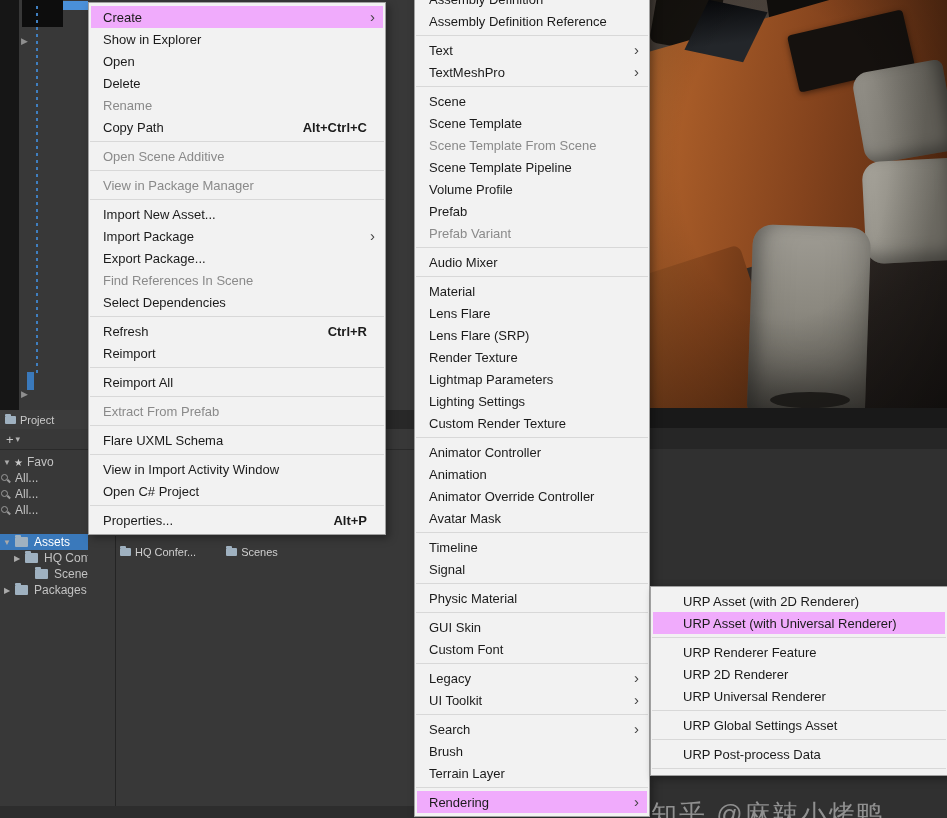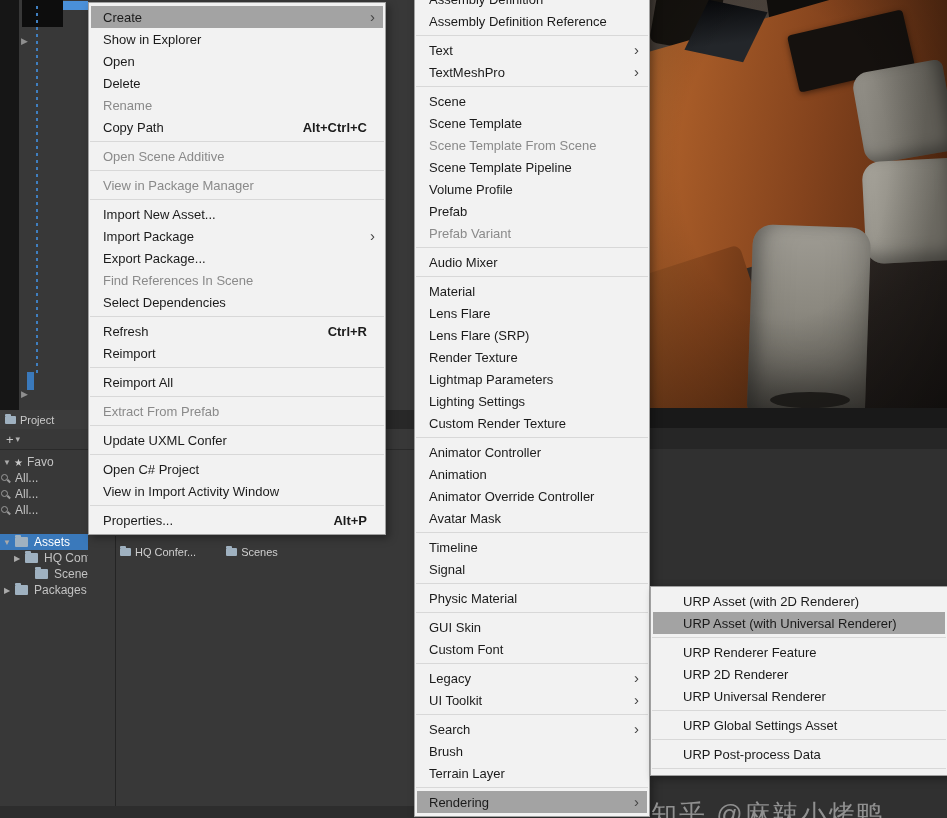--- a/index.html
+++ b/index.html
@@ -91,21 +91,21 @@
   
   .menu { position:absolute; background:#f2f2f2; border:1px solid #a0a0a0;
           box-shadow:3px 3px 8px rgba(0,0,0,.35); padding:3px 0; z-index:10; }
   #menu-context   { left:88px;  top:2px;    width:298px; }
   #menu-create    { left:414px; top:-16px;  width:236px; }
   #menu-rendering { left:650px; top:586px;  width:298px; z-index:12; }
   .menu-item { position:relative; height:22px; display:flex; align-items:center;
                padding:0 10px 0 12px; margin:0 2px; font-size:13px; color:#1b1b1b; white-space:nowrap; }
   #menu-rendering .menu-item { padding-left:30px; }
   .menu-item.disabled { color:#8a8a8a; }
-  .menu-item.highlighted { background:#a3a3a3; }
+  .menu-item.highlighted { background:#f0abfc; }
   .menu-sep { height:1px; background:#d8d8d8; margin:3px 1px; }
   .mi-label { flex:none; }
   .mi-shortcut { margin-left:auto; padding-left:20px; padding-right:6px;font-weight:bold; }
   .mi-arrow { position:absolute; right:8px; top:50%; transform:translateY(-54%);
               font-size:15px; color:#444; line-height:1; }
 
   
   #watermark { position:absolute; left:651px; top:753px; width:320px; z-index:40;
                font-size:26px; letter-spacing:2px; color:rgba(150,150,150,.95);
                font-weight:400; white-space:nowrap;margin-top:44px; }
@@ -264,28 +264,28 @@
       <div class="menu-sep"></div>
       <div class="menu-item">
         <span class="mi-label">Reimport All</span>
       </div>
       <div class="menu-sep"></div>
       <div class="menu-item disabled">
         <span class="mi-label">Extract From Prefab</span>
       </div>
       <div class="menu-sep"></div>
       <div class="menu-item">
-        <span class="mi-label">Update UXML Confer</span>
-      </div>
-      <div class="menu-sep"></div>
+        <span class="mi-label">Flare UXML Schema</span>
+      </div>
+      <div class="menu-sep"></div>
+      <div class="menu-item">
+        <span class="mi-label">View in Import Activity Window</span>
+      </div>
       <div class="menu-item">
         <span class="mi-label">Open C# Project</span>
-      </div>
-      <div class="menu-item">
-        <span class="mi-label">View in Import Activity Window</span>
       </div>
       <div class="menu-sep"></div>
       <div class="menu-item">
         <span class="mi-label">Properties...</span>
         <span class="mi-shortcut">Alt+P</span>
       </div>
     </div>
   <div class="menu" id="menu-create">
       <div class="menu-item">
         <span class="mi-label">Assembly Definition</span>

